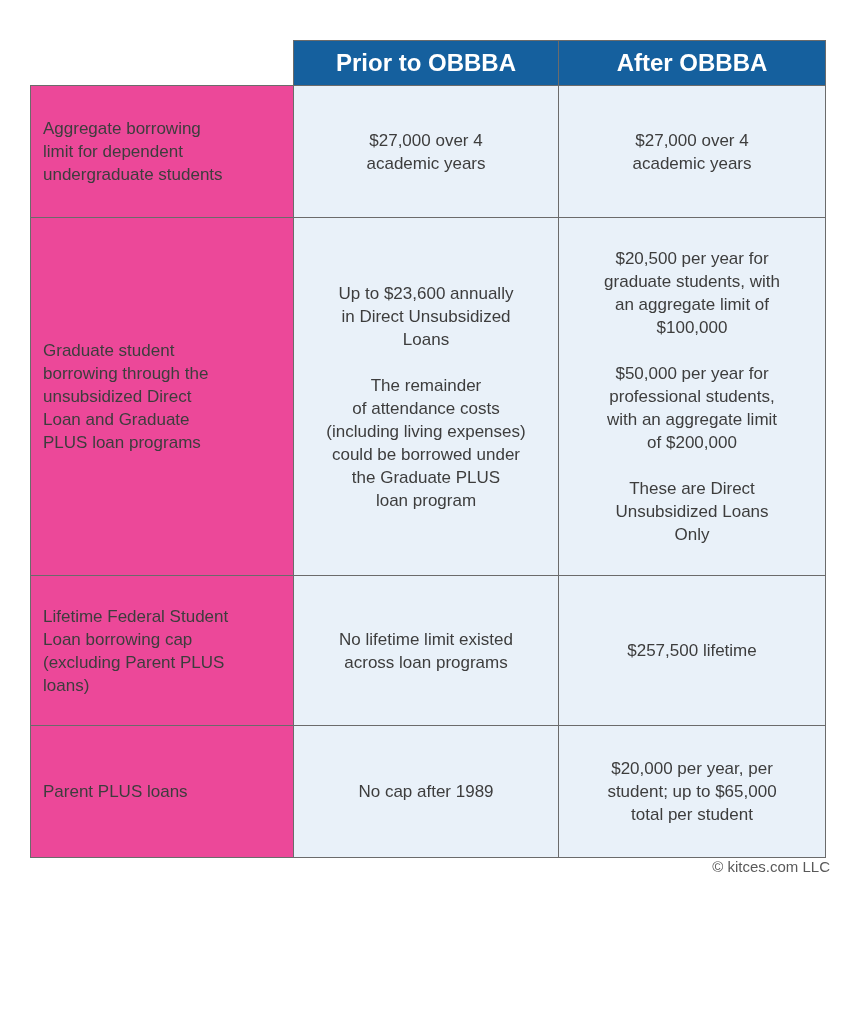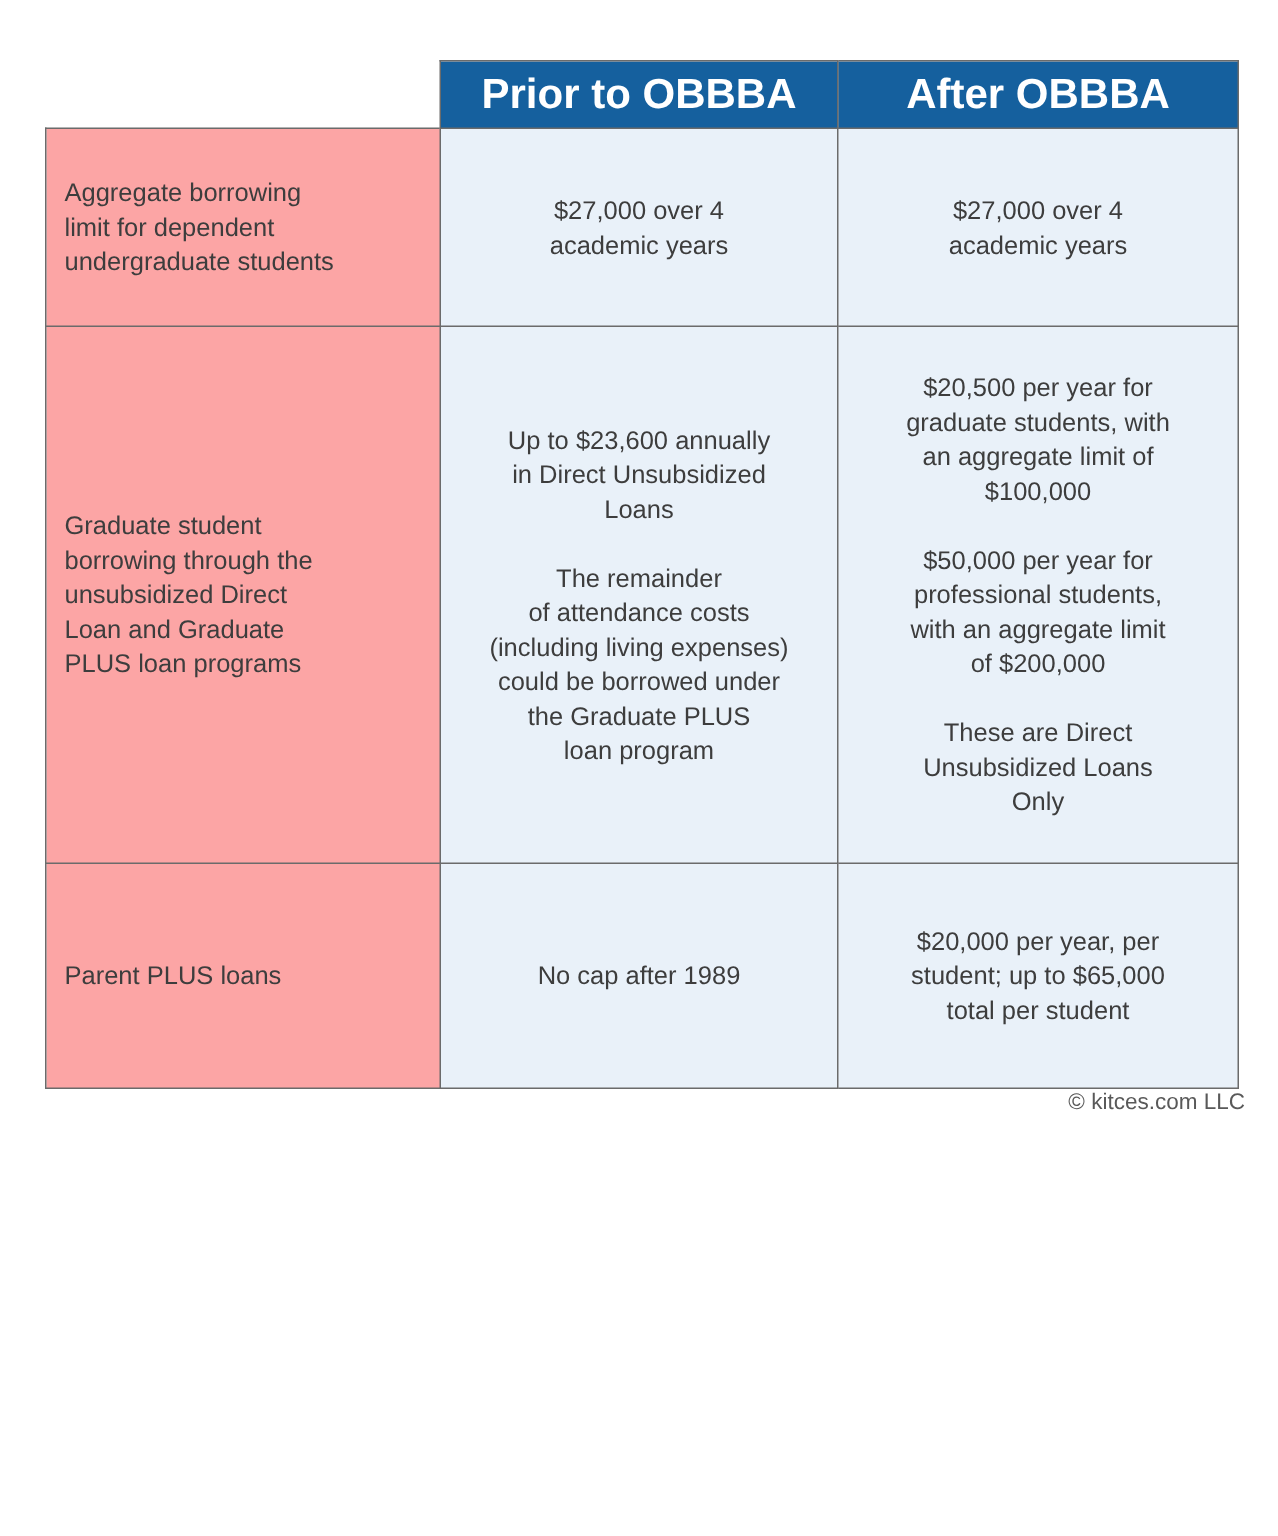--- a/index.html
+++ b/index.html
@@ -36,34 +36,34 @@
   }
   col.c1{width:263px;}
   col.c2{width:265px;}
   col.c3{width:267px;}
   thead tr{height:45px;}
   th,td{border:1px solid var(--border);}
   th.empty-th{border:none;background:transparent;}
   .head-cell{
     background:var(--header-bg);
     color:var(--header-text);
-    font-size:28px;
+    font-size:24px;
     font-weight:700;
     text-align:center;
     vertical-align:middle;
   }
   tbody td{
     vertical-align:middle;
     font-size:17px;
     line-height:23px;
     color:var(--body-text);
     white-space:pre-line;
   }
   .label-cell{
-    background:#fca5a5;
+    background:#ec4899;
     text-align:left;
     padding:10px 10px 10px 12px;
   }
   .data-cell{
     background:var(--cell-bg);
     text-align:center;
     padding:10px 18px;
   }
   .data-cell p{margin:0 0 23px 0;}
   .data-cell p:last-child{margin-bottom:0;}
@@ -126,20 +126,29 @@
 graduate students, with
 an aggregate limit of
 $100,000</p><p>$50,000 per year for
 professional students,
 with an aggregate limit
 of $200,000</p><p>These are Direct
 Unsubsidized Loans
 Only</p></td>
         </tr>
         <tr>
+          <td class="label-cell">Lifetime Federal Student
+Loan borrowing cap
+(excluding Parent PLUS
+loans)</td>
+          <td class="data-cell"><p>No lifetime limit existed
+across loan programs</p></td>
+          <td class="data-cell"><p>$257,500 lifetime</p></td>
+        </tr>
+        <tr>
           <td class="label-cell">Parent PLUS loans</td>
           <td class="data-cell"><p>No cap after 1989</p></td>
           <td class="data-cell"><p>$20,000 per year, per
 student; up to $65,000
 total per student</p></td>
         </tr>
       </tbody>
   </table>
 
   <div class="footer">© kitces.com LLC</div>

